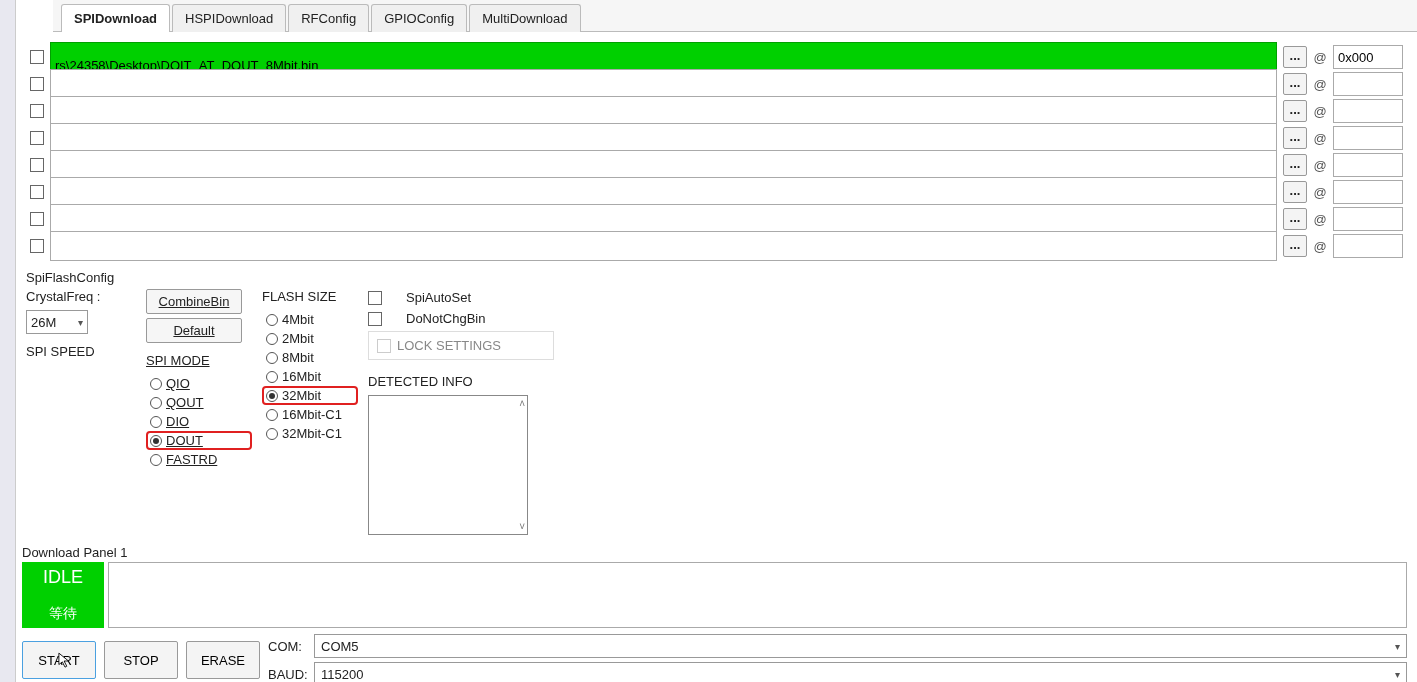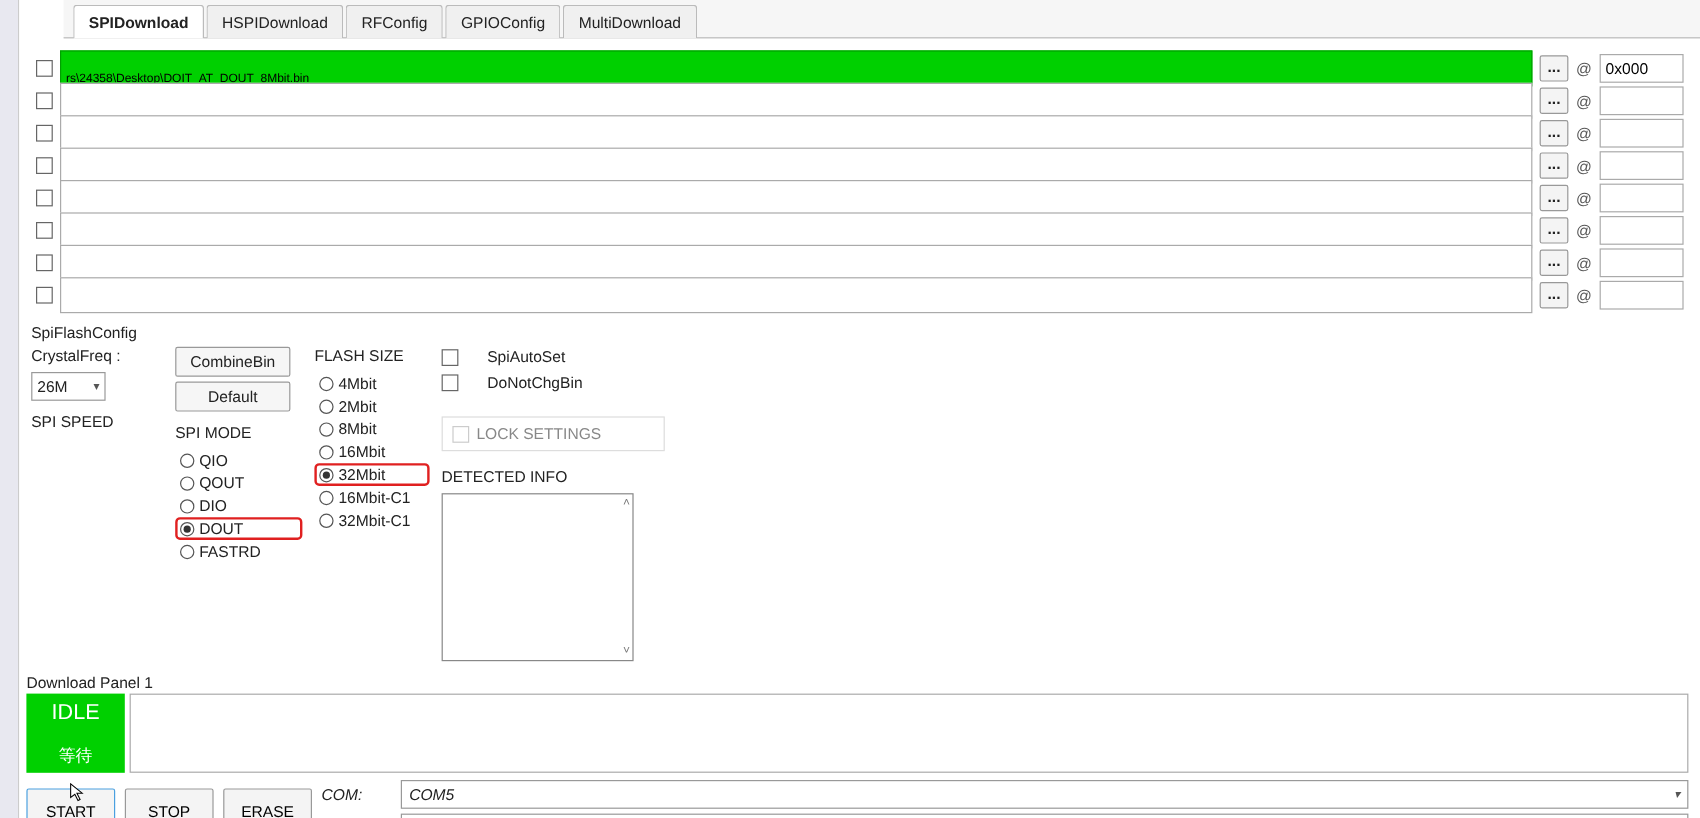--- a/index.html
+++ b/index.html
@@ -67,21 +67,21 @@
     background: #fff;
     flex: 0 0 auto;
     cursor: pointer;
   }
   .file-path {
     flex: 1 1 auto;
     height: 14px;
     border: 1px solid #aaa;
     background: #fff;
     padding: 14px 4px;
-    font-size: 10px;
+    font-size: 13px;
     line-height: 18px;
     overflow: hidden;
   }
   .file-path.green { background: #00d000; color: #000; border-color:#00a000;}
   .browse-btn {
     width: 24px; height: 22px;
     border: 1px solid #999;
     background: #f4f4f4;
     text-align: center;
     line-height: 18px;
@@ -164,21 +164,21 @@
     font-size: 13px;
     padding: 1px 0;
     cursor: pointer;
   }
   .lock-row {
     display: flex; align-items:center; gap:6px;
     border: 1px solid #ddd;
     padding: 6px 8px;
     width: 186px;
     color: #888;
-    margin-top: 16px;
+    margin-top: 0;
   }
   .detected-label { font-size: 13px; margin-top: 10px; }
   .detected-box {
     width: 160px; height: 140px;
     border: 1px solid #888;
     background: #fff;
     margin-top: 2px;
     position: relative;
   }
   .scroll-caret {
@@ -224,21 +224,21 @@
     background: #f4f4f4;
     font-size: 13px;
     cursor: pointer;
     border-radius: 2px;
   }
   .ctrl-btn.start { border: 1px solid #4aa0e0; }
   .combaud {
     display: flex; flex-direction: column; gap: 4px;
     flex: 1;
   }
-  .cb-row { display: flex; align-items: center; gap: 20px; font-style: italic; }
+  .cb-row { display: flex; align-items: center; gap: 0; }
   .cb-label { width: 46px; font-size: 13px; }
   .cb-combo {
     flex: 1;
     border: 1px solid #999;
     background: #fff;
     height: 24px;
     display: flex;
     align-items:center;
     justify-content: space-between;
     padding: 0 6px;
@@ -330,21 +330,21 @@
 
       <div class="col" style="width:110px;">
         <div class="crystal-label">CrystalFreq :</div>
         <div class="combo">
           <span>26M</span>
           <span class="arrow">▾</span>
         </div>
         <div class="group-label">SPI SPEED</div>
       </div>
 
-      <div class="col" style="width:106px;">
+      <div class="col" style="width:106px;text-decoration:underline;">
         <div class="btn">CombineBin</div>
         <div class="btn">Default</div>
         <div class="group-label">SPI MODE</div>
         <div id="spi-mode-group">
             <div class="radio-row">
               <span class="radio"></span>
               <span>QIO</span>
             </div>
             <div class="radio-row">
               <span class="radio"></span>

